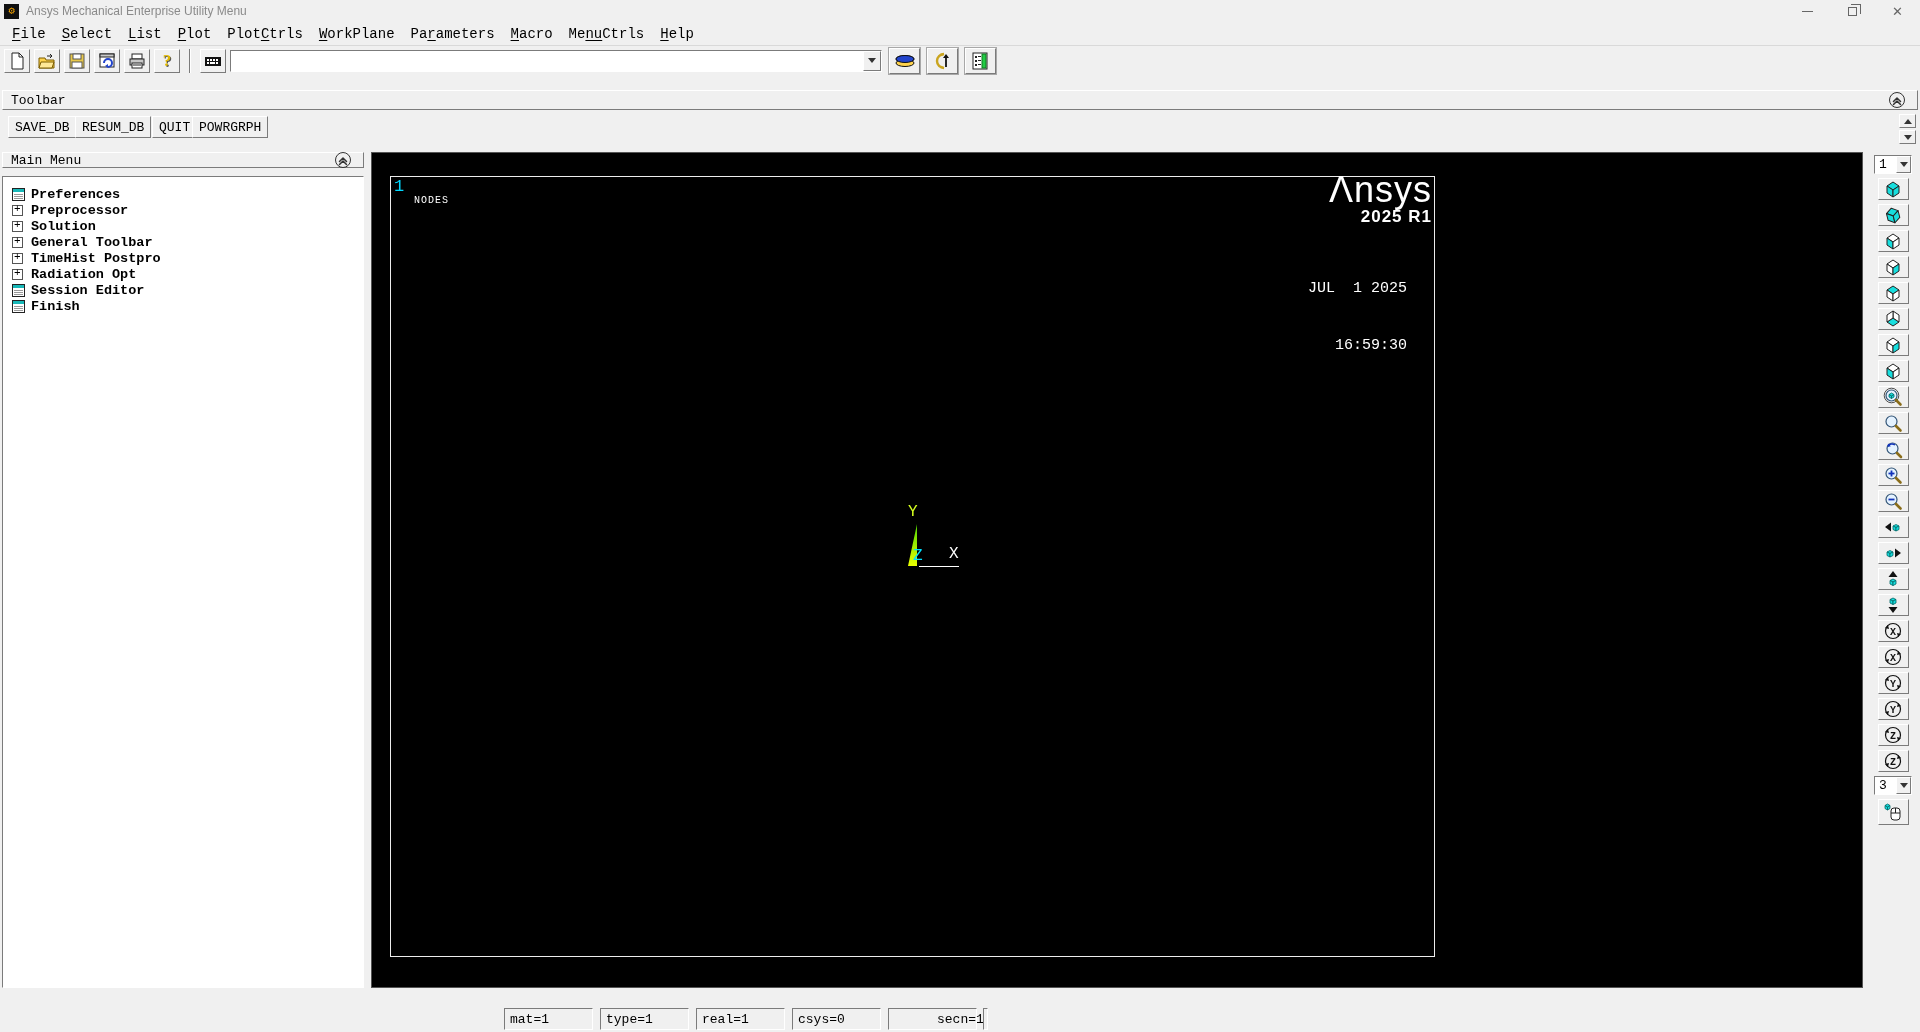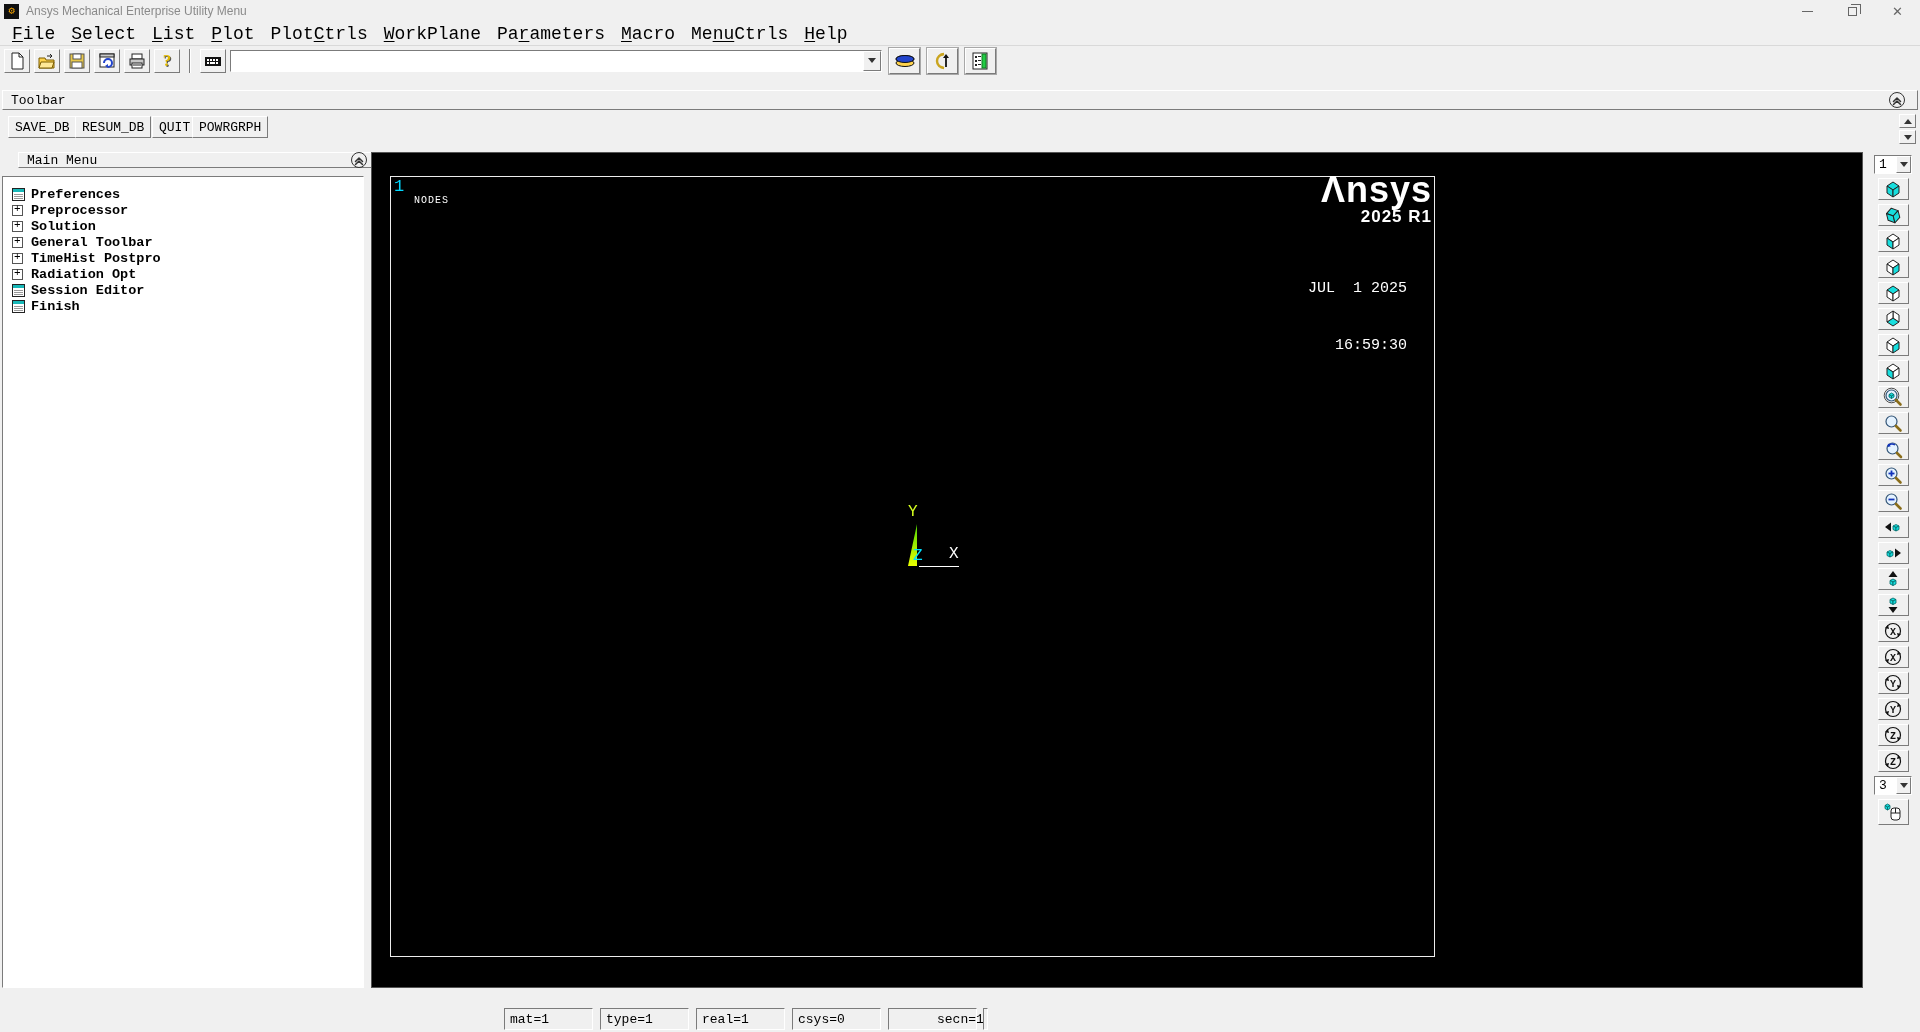--- a/index.html
+++ b/index.html
@@ -17,21 +17,21 @@
   .title-text { margin-left:7px; font-family:"Liberation Sans", sans-serif; font-size:12px; color:#8a8a8a; }
   .win-controls { margin-left:auto; display:flex; height:22px; }
   .win-btn { width:45px; height:22px; display:flex; align-items:center; justify-content:center; color:#666; }
   .min-glyph { width:11px; height:1px; background:#666; }
   .restore-glyph { position:relative; width:9px; height:9px; border:1px solid #666; background:#f0f0f0; }
   .restore-glyph::before { content:""; position:absolute; left:2px; top:-4px; width:9px; height:9px; border:1px solid #666; border-left:none; border-bottom:none; }
   .close-glyph { font-family:"DejaVu Sans", sans-serif; font-size:13px; color:#666; }
 
   
   .menubar { left:0; top:22px; width:1920px; height:23px; display:flex; align-items:center; padding-left:4px; background:#f0f0f0; }
-  .menu-item { padding:1px 8px; font-size:18px; color:#000; }
+  .menu-item { padding:1px 8px; font-size:14px; color:#000; }
   .menu-item .accel { text-decoration:underline; text-underline-offset:2px; }
 
   
   .utilbar { left:0; top:45px; width:1920px; height:30px; display:flex; align-items:center; padding-left:4px; gap:4px; border-top:1px solid #d9d9d9; }
   .tb-btn { width:26px; height:24px; }
   .tb-sep { width:2px; height:24px; border-left:1px solid #7b7b7b; border-right:1px solid #fff; margin:0 5px; }
   .cmd-combo { width:652px; height:22px; background:#fff; display:flex; align-items:stretch; }
   .cmd-combo input { flex:1; border:none; outline:none; background:#fff; font-family:"Liberation Mono", monospace; font-size:13px; padding:0 4px; }
   .combo-arrow-btn { width:18px; }
   .arrow-down { width:0; height:0; border-left:4px solid transparent; border-right:4px solid transparent; border-top:5px solid #333; }
@@ -59,21 +59,21 @@
      background:repeating-linear-gradient(180deg,#999 0 1px,transparent 1px 2px); }
   .plus-icon { width:11px; height:11px; border:1px solid #555; background:#fff; position:relative; flex:none; margin-right:2px; }
   .plus-icon::before { content:"+"; position:absolute; left:1px; top:-3px; font-size:11px; font-weight:normal; }
 
   
   .graphics { left:371px; top:152px; width:1492px; height:836px; background:#000; border:1px solid #555; }
   .gframe { position:absolute; left:18px; top:23px; width:1045px; height:781px; border:1px solid #ececec; }
   .gwin-num { position:absolute; left:22px; top:24px; color:#00d8ff; font-size:17px; }
   .gplot-label { position:absolute; left:42px; top:42px; color:#fff; font-size:10px; letter-spacing:1px; }
   .glogo { position:absolute; right:430px; top:18px; text-align:right; color:#fff; font-family:"Liberation Sans", sans-serif; }
-  .glogo .brand { font-size:36px; font-weight:bold; letter-spacing:1px; line-height:38px; }
+  .glogo .brand { font-size:36px; font-weight:normal; letter-spacing:1px; line-height:38px; }
   .glogo .version { font-size:17px; font-weight:bold; letter-spacing:1px; margin-top:-2px; }
   .gdate { position:absolute; right:455px; top:88px; text-align:right; color:#fff; font-size:15px; line-height:19px; white-space:pre; }
   .triad-y-label { position:absolute; left:536px; top:350px; color:#d6ff20; font-size:16px; }
   .triad-z-label { position:absolute; left:541px; top:394px; color:#00e0ff; font-size:16px; }
   .triad-x-label { position:absolute; left:577px; top:392px; color:#fff; font-size:16px; }
   .triad-arrow { position:absolute; left:535px; top:371px; }
   .triad-x-line { position:absolute; left:547px; top:413px; width:40px; height:1px; background:#fff; }
 
   
   .right-toolbar { left:1866px; top:152px; width:54px; height:836px; display:flex; flex-direction:column; align-items:center; padding-top:3px; gap:4px; }
@@ -254,21 +254,21 @@
     <div class="collapse-btn btn" style="margin-left:auto;">
       <svg class="icon" width="18" height="18" viewBox="0 0 18 18">
           <circle cx="9" cy="9" r="7.5" fill="none" stroke="#333"></circle>
           <path class="chev" d="M5.5,10.5 9,7 12.5,10.5"></path>
           <path class="chev" d="M5.5,13.5 9,10 12.5,13.5"></path>
         </svg>
     </div>
   </div>
 
   <div class="abs main-menu">
-    <div class="raised panel-header" style="width:362px; height:16px;margin-left:16px;">
+    <div class="raised panel-header" style="width:362px; height:16px;">
       <span>Main Menu</span>
       <div class="collapse-btn btn" style="margin-left:auto;">
         <svg class="icon" width="18" height="18" viewBox="0 0 18 18">
             <circle cx="9" cy="9" r="7.5" fill="none" stroke="#333"></circle>
             <path class="chev" d="M5.5,10.5 9,7 12.5,10.5"></path>
             <path class="chev" d="M5.5,13.5 9,10 12.5,13.5"></path>
           </svg>
       </div>
     </div>
     <div class="mm-body sunken">

